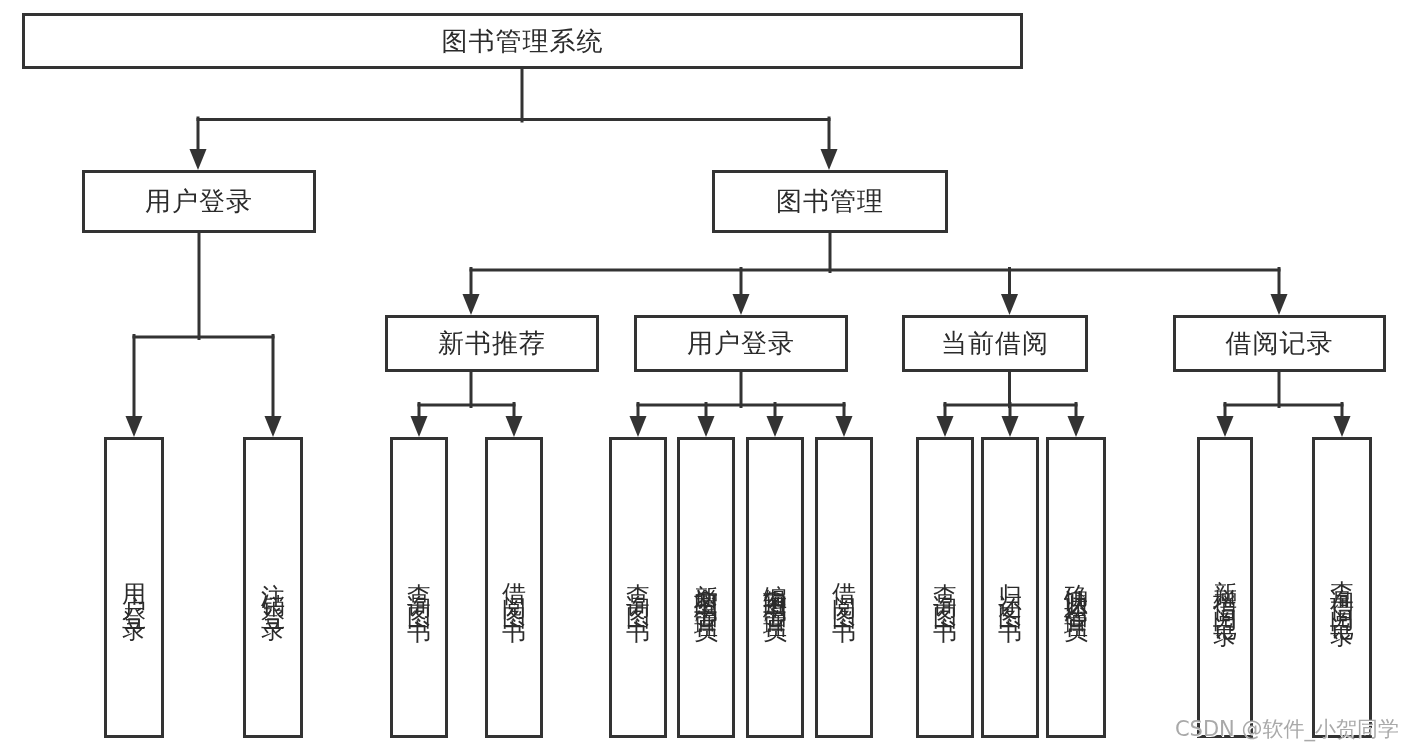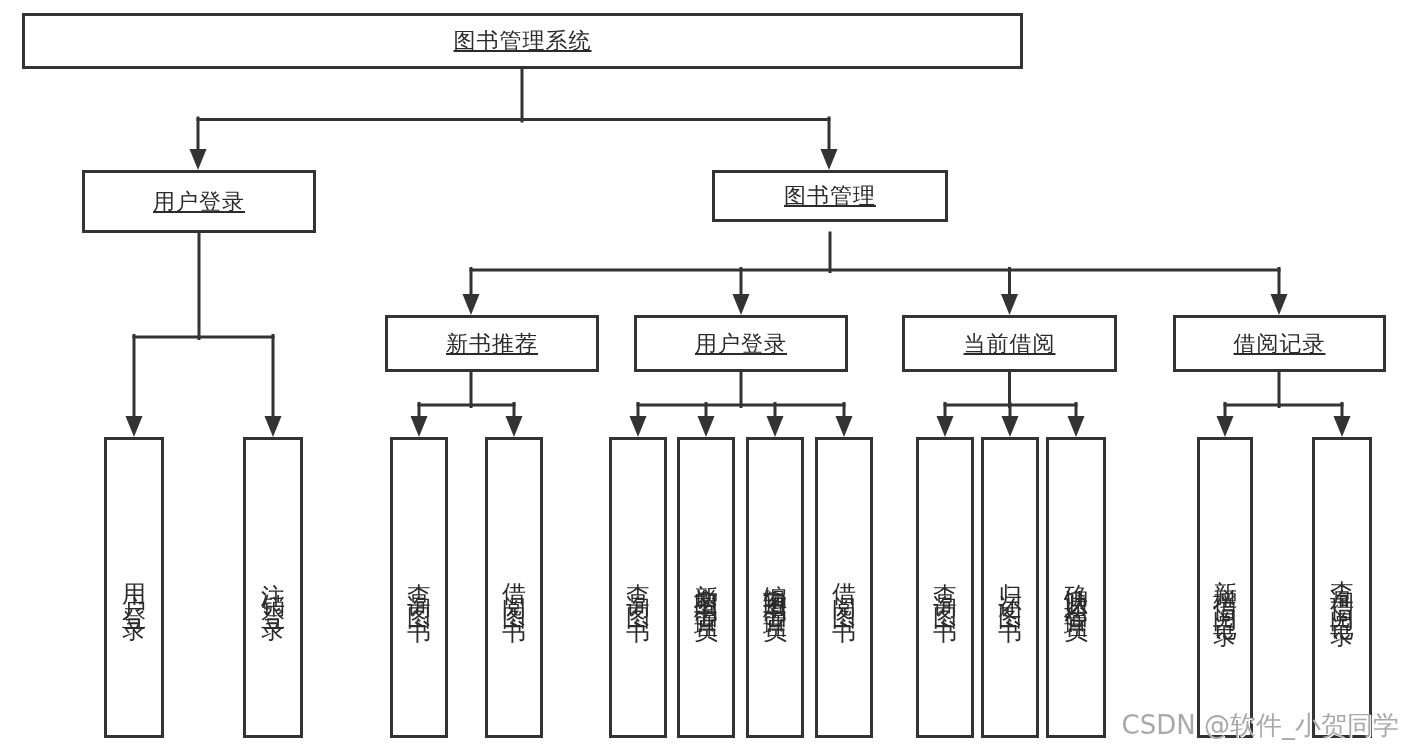--- a/index.html
+++ b/index.html
@@ -26,40 +26,39 @@
     box-sizing: border-box;
     border: 3px solid #333333;
     background: #ffffff;
     display: flex;
     align-items: center;
     justify-content: center;
     z-index: 2;
     color: #2b2b2b;
   }
   .hbox .lbl {
-    font-size: 22px;
+    font-size: 26px;
     letter-spacing: 1px;
     white-space: nowrap;
-    text-decoration: underline;
   }
   .vbox .vlbl {
     writing-mode: vertical-rl;
     font-size: 24px;
     line-height: 1;
     white-space: nowrap;
   }
   .sp4 { letter-spacing: 12px; }
   .sp6 { letter-spacing: 9px; }
   .sp9 { letter-spacing: 5px; }
   .watermark {
     position: absolute;
     right: 6px;
     bottom: 4px;
     z-index: 3;
-    font-size: 26px;
+    font-size: 21px;
     color: #a9a9a9;
     text-shadow: 1px 1px 0 #ffffff;
     white-space: nowrap;
   }
 </style>
 </head>
 <body>
 
 <div class="stage">
 
@@ -129,31 +128,31 @@
     </g>
   </svg>
 
   <div class="box hbox" style="left:22px;top:13px;width:1001px;height:56px">
     <span class="lbl">图书管理系统</span>
   </div>
 
   <div class="box hbox" style="left:82px;top:170px;width:234px;height:63px">
     <span class="lbl">用户登录</span>
   </div>
-  <div class="box hbox" style="left:712px;top:170px;width:236px;height:52px">
+  <div class="box hbox" style="left:712px;top:170px;width:236px;height:63px">
     <span class="lbl">图书管理</span>
   </div>
 
   <div class="box hbox" style="left:385px;top:315px;width:214px;height:57px">
     <span class="lbl">新书推荐</span>
   </div>
   <div class="box hbox" style="left:634px;top:315px;width:214px;height:57px">
     <span class="lbl">用户登录</span>
   </div>
-  <div class="box hbox" style="left:902px;top:315px;width:215px;height:57px">
+  <div class="box hbox" style="left:902px;top:315px;width:186px;height:57px">
     <span class="lbl">当前借阅</span>
   </div>
   <div class="box hbox" style="left:1173px;top:315px;width:213px;height:57px">
     <span class="lbl">借阅记录</span>
   </div>
 
   <div class="box vbox" style="left:104px;top:437px;width:60px;height:301px">
     <span class="vlbl sp4">用户登录</span>
   </div>
   <div class="box vbox" style="left:243px;top:437px;width:60px;height:301px">

